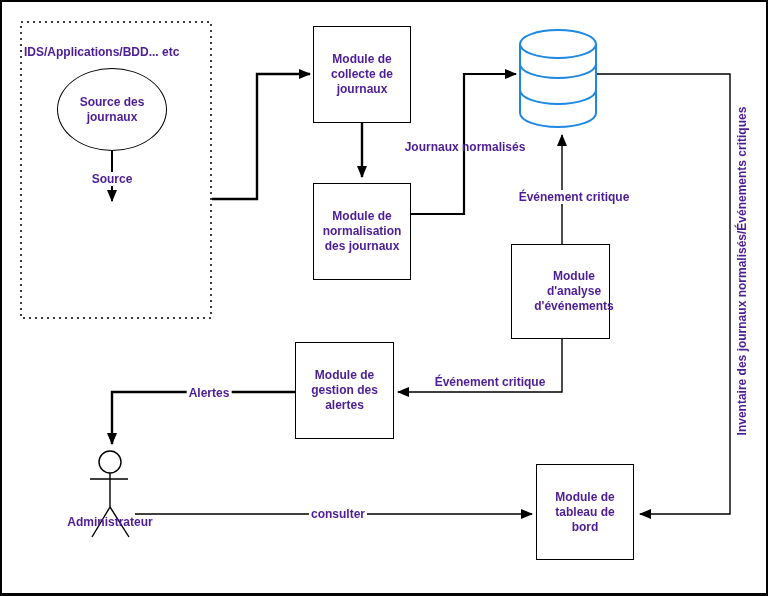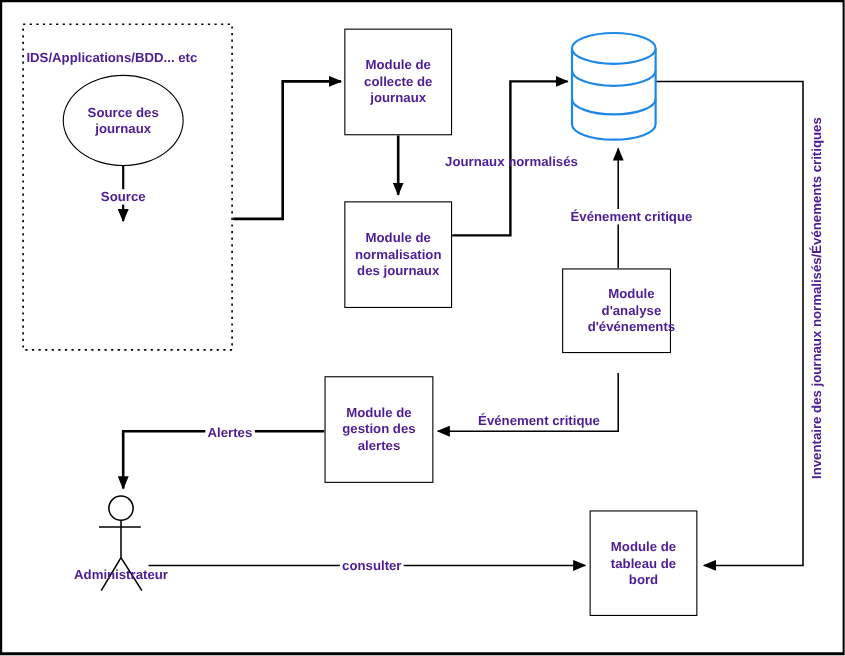--- a/index.html
+++ b/index.html
@@ -84,21 +84,21 @@
   <div class="node" style="left:311px;top:24px;width:98px;height:97px;">
     <span>Module de
 collecte de
 journaux</span>
   </div>
   <div class="node" style="left:311px;top:181px;width:98px;height:97px;">
     <span>Module de
 normalisation
 des journaux</span>
   </div>
-  <div class="node" style="left:509px;top:242px;width:99px;height:77px;padding-left:27px;">
+  <div class="node" style="left:509px;top:242px;width:99px;height:95px;padding-left:27px;">
     <span>Module
 d'analyse
 d'événements</span>
   </div>
   <div class="node" style="left:293px;top:340px;width:99px;height:97px;">
     <span>Module de
 gestion des
 alertes</span>
   </div>
   <div class="node" style="left:534px;top:462px;width:98px;height:96px;">

